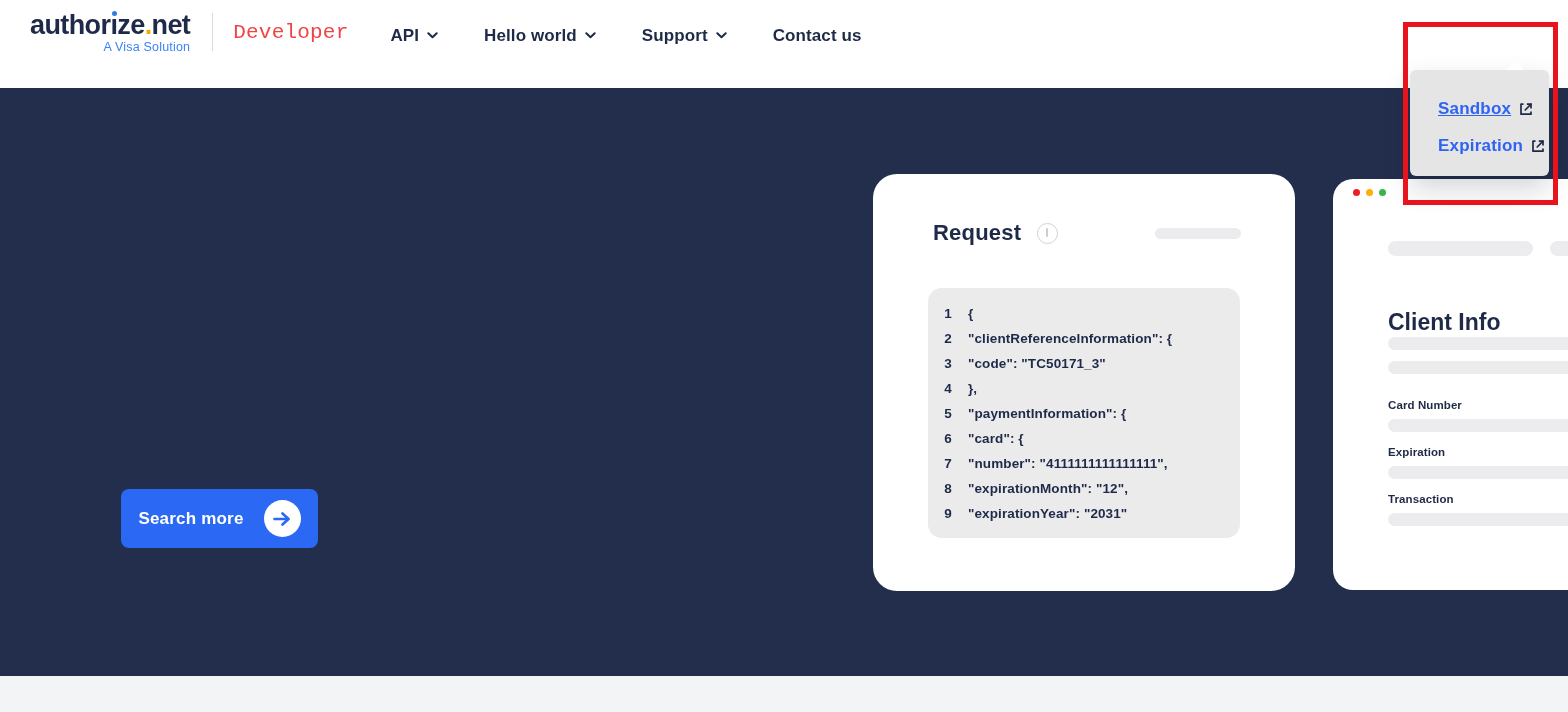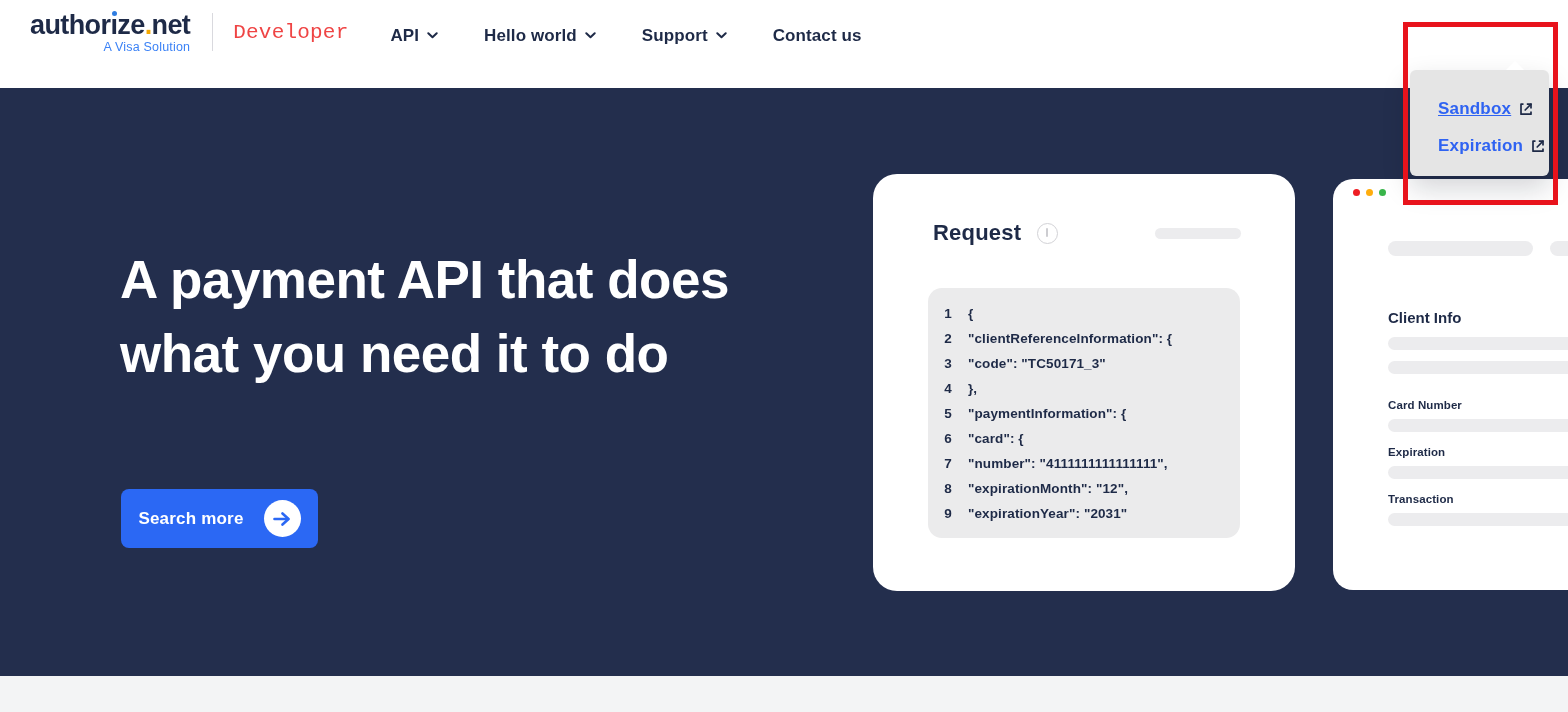--- a/index.html
+++ b/index.html
@@ -47,21 +47,21 @@
   .code-num { width:40px; text-align:center; font-size:13.5px; font-weight:700; color:#1E2A47; }
   .code-text { font-size:13.5px; font-weight:700; color:#1E2A47; letter-spacing:0.1px; white-space:pre; }
 
   
   .client-card { position:absolute; left:1333px; top:91px; width:290px; height:411px; background:#fff; border-radius:20px 0 0 20px; }
   .traffic { position:absolute; left:20px; top:10px; display:flex; gap:6px; }
   .dot { width:7px; height:7px; border-radius:50%; }
   .pill-row { position:absolute; left:0; top:62px; }
   .pill-a { position:absolute; left:55px; top:0; width:145px; height:15px; border-radius:8px; background:#ECECEE; }
   .pill-b { position:absolute; left:217px; top:0; width:75px; height:15px; border-radius:8px; background:#ECECEE; }
-  .client-heading { position:absolute; left:55px; top:130px; font-size:15px; font-weight:700; color:#1E2A47; }
+  .client-heading { position:absolute; left:55px; top:130px; font-size:23px; font-weight:700; color:#1E2A47; }
   .cbar { position:absolute; left:55px; width:260px; height:13px; border-radius:7px; background:#ECECEE; }
   .cbar-1 { top:158px; } .cbar-2 { top:182px; }
   .client-fields { position:absolute; left:55px; top:220px; width:260px; }
   .cfield { position:relative; height:47px; }
   .cfield-label { font-size:11.5px; font-weight:700; color:#1E2A47; letter-spacing:0.1px; }
   .cfield-bar { position:absolute; left:0; top:20px; width:260px; height:13px; border-radius:7px; background:#ECECEE; }
 
   
   .signin-menu { position:absolute; left:1410px; top:70px; width:139px; height:106px; background:#e5e5e5; border-radius:6px; box-shadow:0 12px 28px rgba(10,16,35,0.18); z-index:40; padding-top:20px; }
   .signin-menu::before { content:""; position:absolute; top:-9px; left:96px; border-left:9px solid transparent; border-right:9px solid transparent; border-bottom:9px solid #fff; }
@@ -110,24 +110,20 @@
           </svg>
         </div>
         <div class="nav-item">
           <span class="nav-label">Contact us</span>
         </div>
       </nav>
 
   </div>
 
   <div class="hero">
-    <h1 class="hero-title">
-      <span>A payment API that does</span>
-      <span>what you need it to do</span>
-    </h1>
     <button class="cta">
       <span class="cta-label">Search more</span>
       <span class="cta-circle">
         <svg width="18" height="14" viewBox="0 0 18 14" fill="none">
             <line x1="1.5" y1="7" x2="15" y2="7" stroke="#2B68F4" stroke-width="2.6" stroke-linecap="round"></line>
             <polyline points="9.5,1.5 15.5,7 9.5,12.5" stroke="#2B68F4" stroke-width="2.6" stroke-linecap="round" stroke-linejoin="round" fill="none"></polyline>
           </svg>
       </span>
     </button>
 

